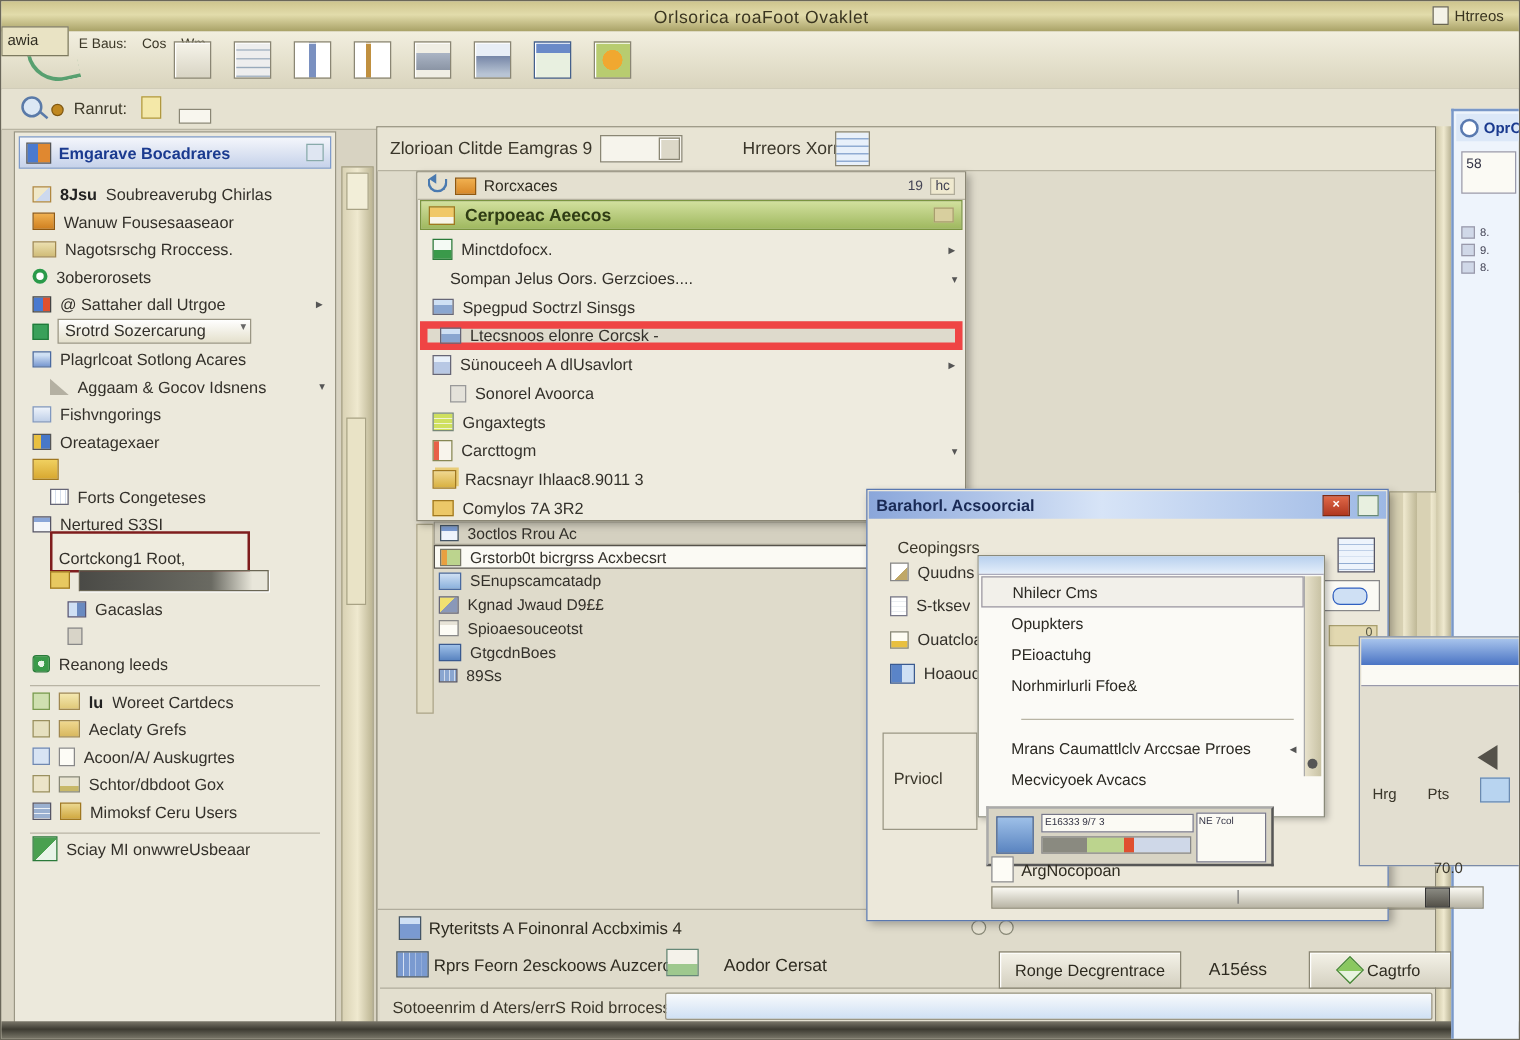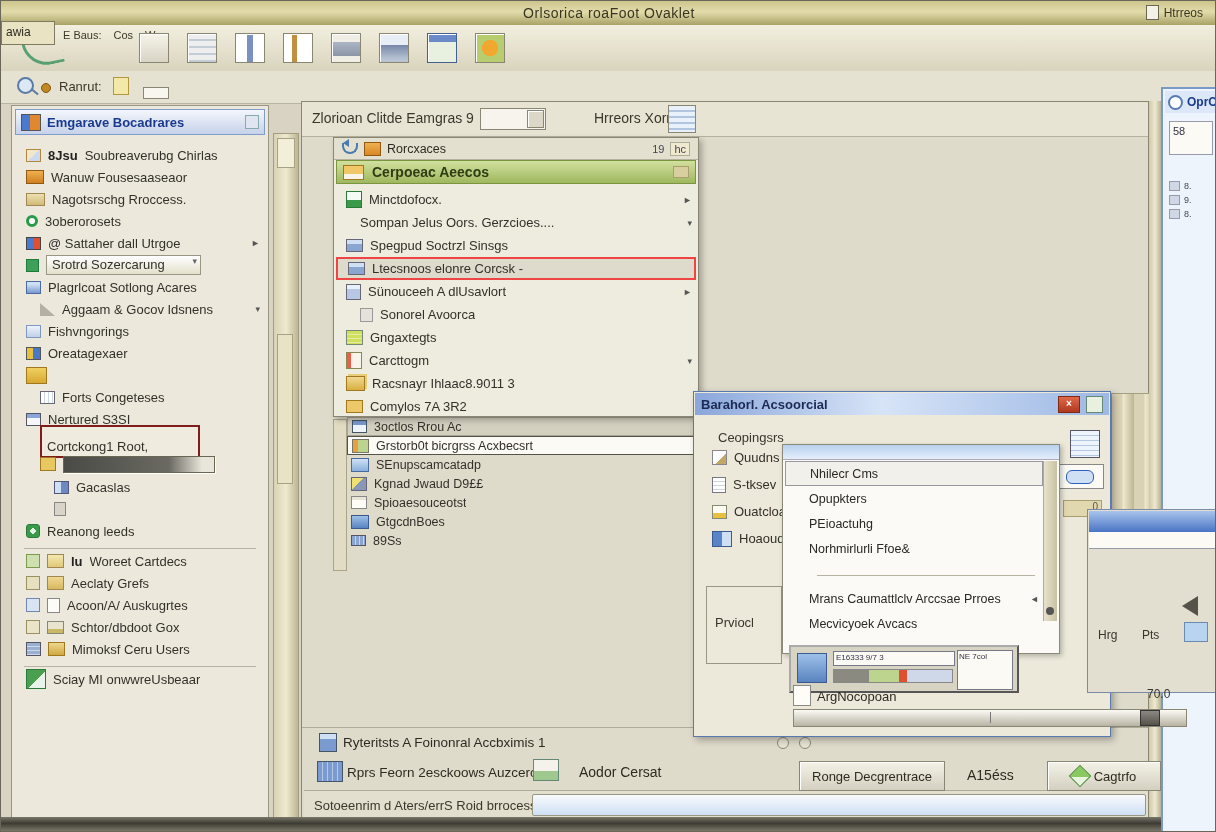--- a/index.html
+++ b/index.html
@@ -102,38 +102,38 @@
   
   .center{left:300px;top:100px;width:848px;height:724px;background:#dfdbcb;border:1px solid #8a8674;box-sizing:border-box;}
   .c-header{position:absolute;left:0;top:0;width:100%;height:34px;background:#e8e4d4;border-bottom:1px solid #b6b2a0;}
   .c-title{position:absolute;left:10px;top:8px;font-size:14px;color:#3a362a;}
   .c-input{position:absolute;left:178px;top:6px;width:64px;height:20px;background:#f6f4ec;border:1px solid #8a8674;}
   .c-input .btn{position:absolute;right:1px;top:1px;width:15px;height:16px;background:#dcd8c8;border-left:1px solid #8a8674;}
   .c-right-label{position:absolute;left:292px;top:8px;font-size:14px;color:#3a362a;}
   .c-hdr-btn{position:absolute;left:366px;top:3px;width:26px;height:26px;border:1px solid #8a8674;
     background:repeating-linear-gradient(#e8f0fa,#e8f0fa 4px,#7a9ac8 5px,#e8f0fa 6px);}
   
-  .popup{left:332px;top:136px;width:366px;height:280px;background:#eeebdf;border:1px solid #8a8674;
+  .popup{left:332px;top:136px;width:440px;height:280px;background:#eeebdf;border:1px solid #8a8674;
     box-shadow:3px 3px 6px rgba(0,0,0,.28);z-index:4;box-sizing:border-box;}
   .p-bar{position:absolute;left:0;top:0;width:100%;height:22px;background:#e4e0d0;border-bottom:1px solid #b6b2a0;
     display:flex;align-items:center;gap:6px;padding:0 8px;box-sizing:border-box;font-size:12.5px;}
   .undo-ic{width:12px;height:9px;border:2px solid #4a7ab0;border-top:none;border-radius:0 0 8px 8px;position:relative;}
   .undo-ic::after{content:"";position:absolute;left:-5px;top:-4px;border:4px solid transparent;border-right:6px solid #4a7ab0;}
   .p-folder-ic{width:15px;height:12px;background:linear-gradient(#f0b050,#d88828);border:1px solid #905810;}
   .p-bar .r1{margin-left:auto;font-size:11px;color:#445;}
   .p-bar .r2{font-size:11px;color:#445;border:1px solid #b0ac9a;background:#efe9cf;padding:0 3px;}
   .p-head{position:absolute;left:2px;top:22px;right:2px;height:24px;
     background:linear-gradient(180deg,#d2e09e,#9fb85f);border:1px solid #7a9440;
     display:flex;align-items:center;gap:8px;padding:0 6px;box-sizing:border-box;
     font-size:14px;font-weight:bold;color:#2f3c14;}
   .p-head-ic{width:19px;height:13px;background:linear-gradient(#f0c868 60%,#f8f4e8 60%);border:1px solid #a07820;}
   .p-head .tag{margin-left:auto;width:14px;height:10px;background:#d8cf9e;border:1px solid #a89e6e;}
   .p-list{position:absolute;left:2px;top:48px;right:2px;bottom:2px;padding-top:2px;}
   .p-list .row{height:23px;font-size:13px;}
-  .p-list .hl{background:#dedacc;border:2px solid #ef4444;box-sizing:border-box;}
+  .p-list .hl{background:#dedacc;border:6px solid #ef4444;box-sizing:border-box;}
   .greendoc-ic{width:16px;height:17px;background:linear-gradient(#f4faf4 55%,#3a9a4a 55%);border-color:#2a7a3a;}
   .bluebar-ic{width:17px;height:13px;background:linear-gradient(#cfe0f4 40%,#8aa6d0 40%);border-color:#667;}
   .bluedoc-ic{width:15px;height:16px;background:linear-gradient(#e8f0fa 30%,#b8c8e4 30%);border-color:#667;}
   .graydoc-ic{width:13px;height:14px;background:#e4e2da;border-color:#999;}
   .greentable-ic{width:17px;height:15px;background:repeating-linear-gradient(#cfe05e,#cfe05e 3px,#f8f8f0 4px);border-color:#787;}
   .colordoc-ic{width:16px;height:17px;background:linear-gradient(90deg,#e86048 30%,#f8f4ec 30%);border-color:#885;}
   .folders-ic{width:19px;height:15px;background:linear-gradient(#f0d890,#d8b040);border-color:#a07820;box-shadow:2px -2px 0 #e8cc78;}
   .tanfolder-ic{width:17px;height:13px;background:#ecc868;border-color:#a07820;}
   
   .treestrip{left:332px;top:418px;width:12px;height:150px;background:#e2dcc4;border:1px solid #aaa488;}
@@ -500,21 +500,21 @@
     </div>
 
     <div class="c-footer"></div>
     <div class="statusrow abs" style="left:2px;top:688px;width:844px;">
       <span class="status-text">Sotoeenrim d Aters/errS Roid brrocesss</span>
       <span class="progress"></span>
     </div>
   </div>
 
   <span class="abs f-line1-ic"></span>
-  <span class="abs f-line1">Ryteritsts A Foinonral Accbximis 1</span>
+  <span class="abs f-line1">Ryteritsts A Foinonral Accbximis 4</span>
   <span class="abs f-line2-ic"></span>
   <span class="abs f-line2a">Rprs Feorn 2esckoows Auzcercg</span>
   <span class="abs f-line2b-ic"></span>
   <span class="abs f-line2b">Aodor Cersat</span>
 
   <div class="abs popup">
     <div class="p-bar">
       <span class="undo-ic"></span>
       <span class="p-folder-ic"></span>
       <span>Rorcxaces</span>

